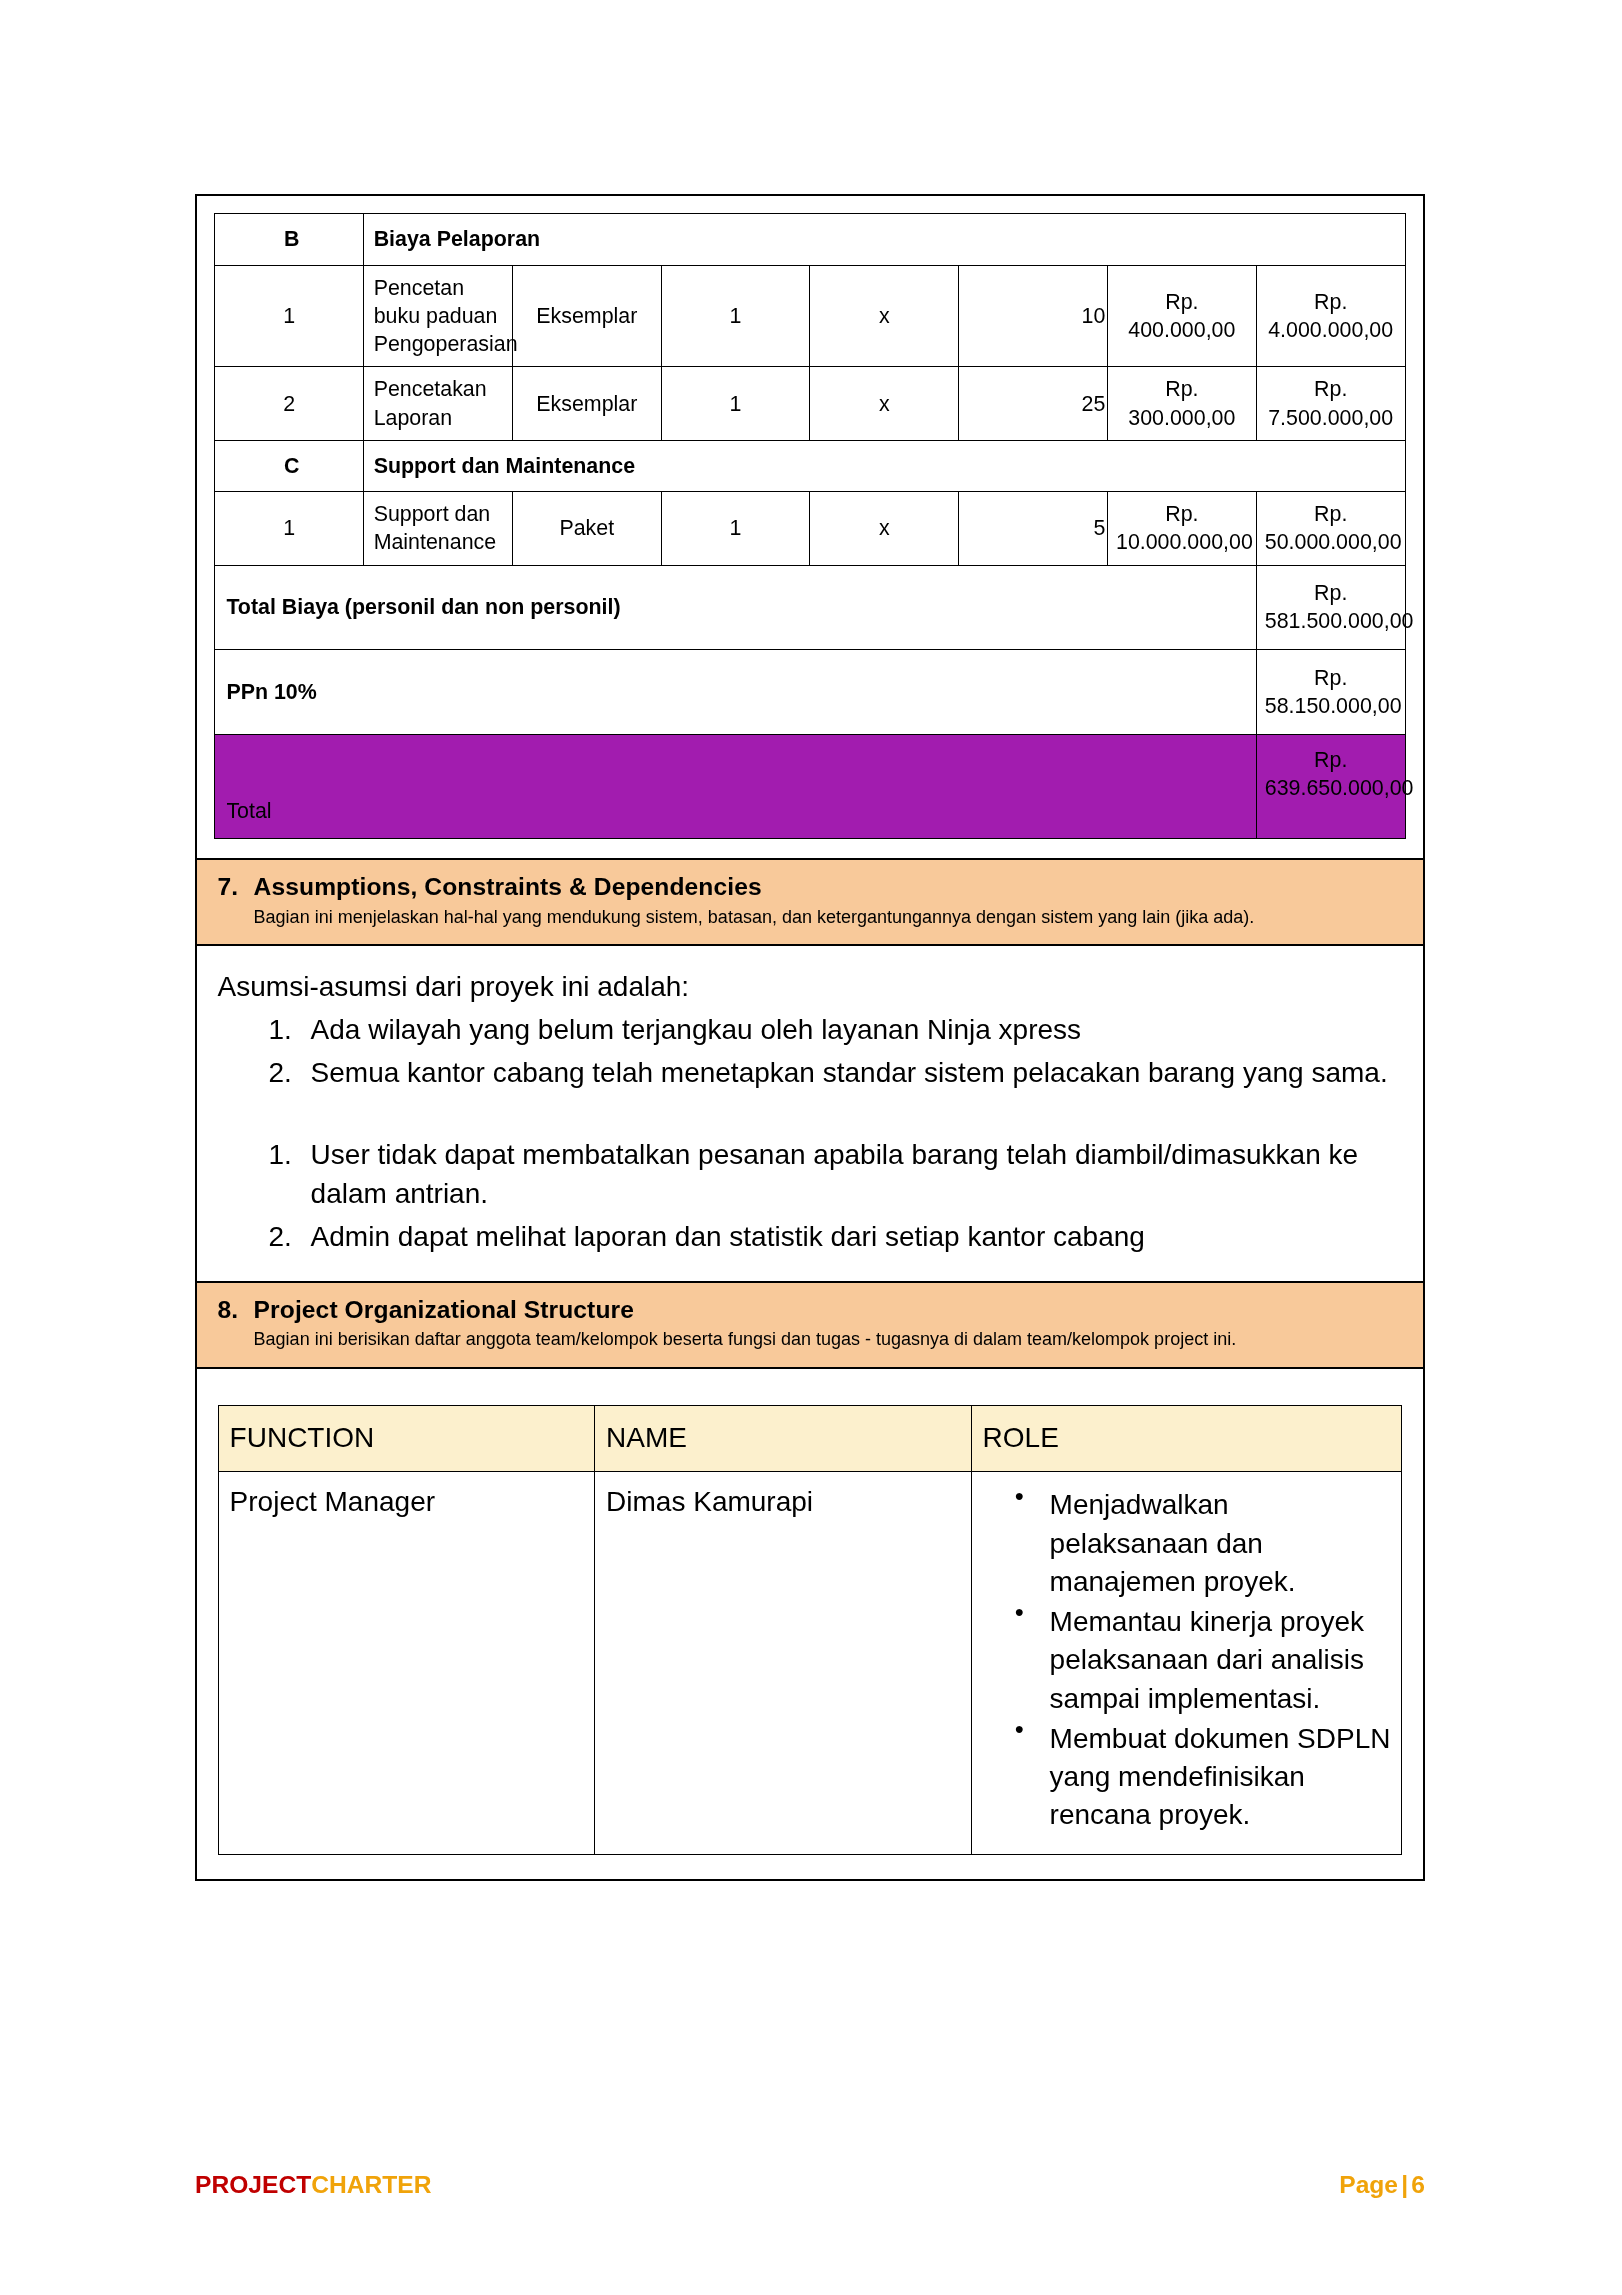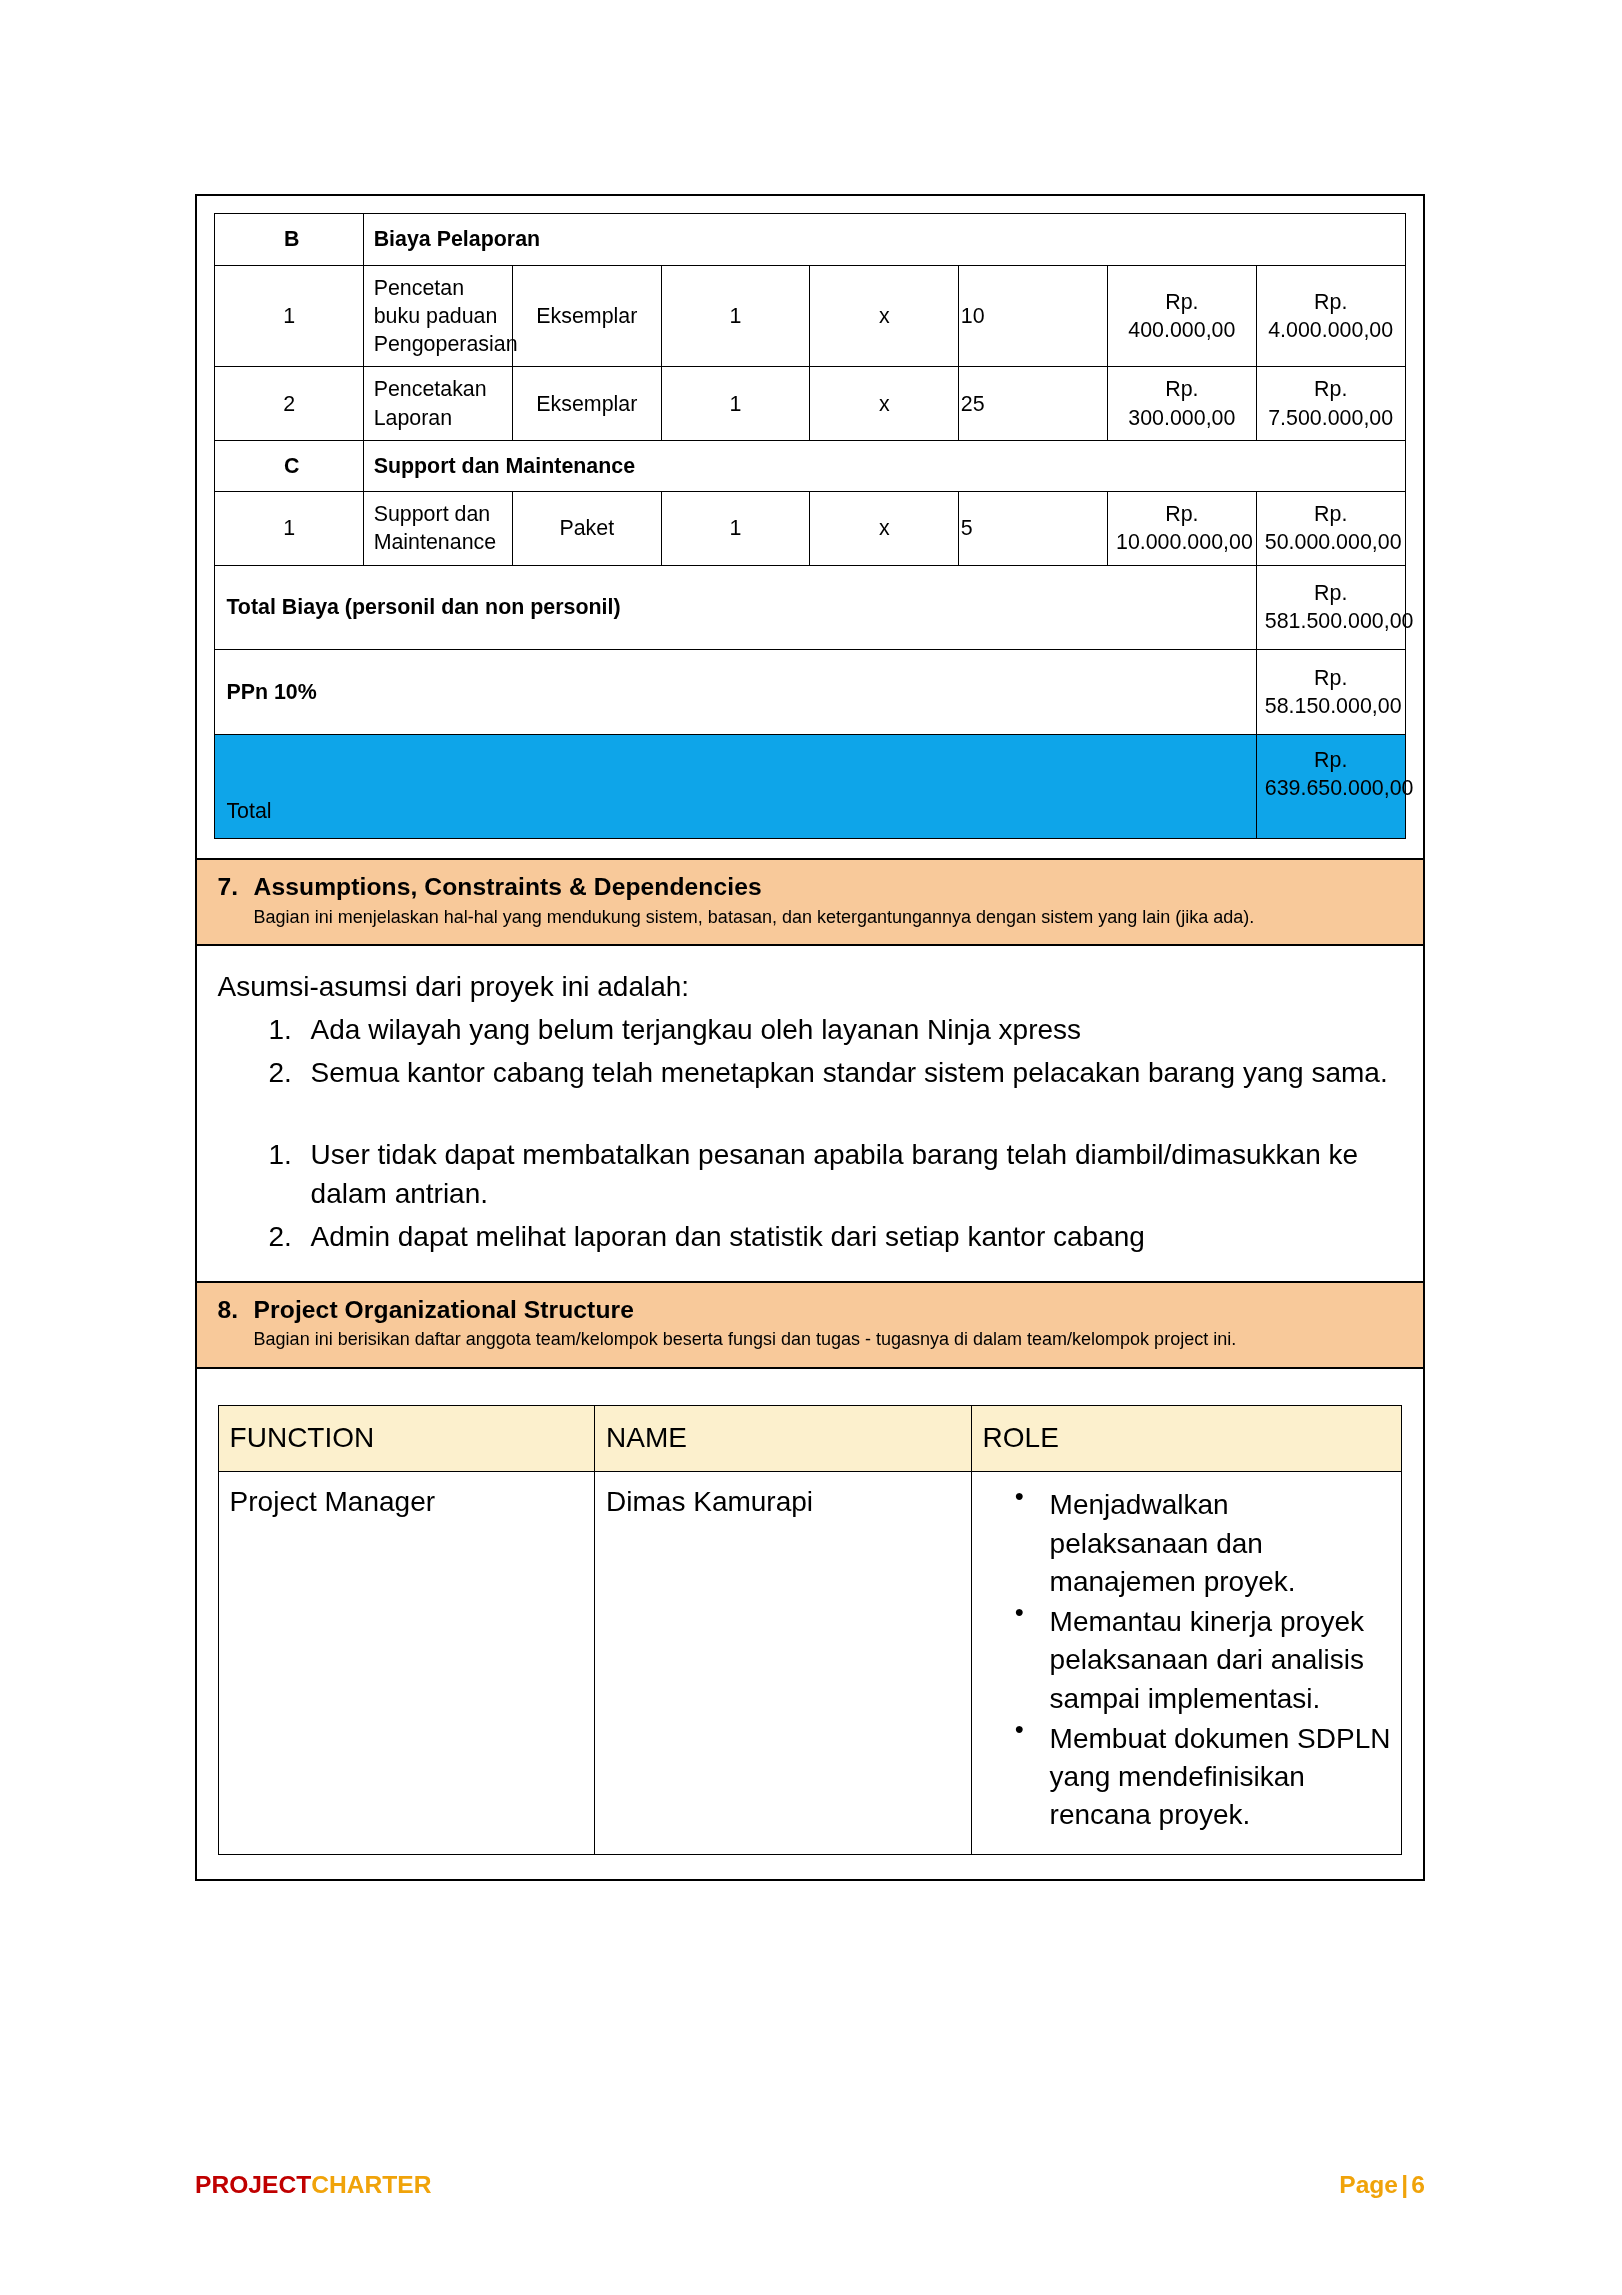--- a/index.html
+++ b/index.html
@@ -46,21 +46,21 @@
   }
   .cost-table td {
     font-size: 21.4px;
     line-height: 1.32;
   }
   .c-idx      { width: 49px;  text-align: center; padding: 6.3px 1.6px; }
   .c-desc     { width: 277px; padding: 8px 8px 8px 9.5px; }
   .c-unit     { width: 139px; text-align: center; padding: 6.3px 3.2px; }
   .c-one      { width: 30px;  text-align: center; padding: 6.3px 1.6px; }
   .c-x        { width: 35px;  text-align: center; padding: 6.3px 1.6px; }
-  .c-qty      { width: 32px;  text-align: left; padding: 6.3px 1.6px;
+  .c-qty      { width: 32px;  text-align: right; padding: 6.3px 1.6px;
                 word-break: break-all; line-height: 1.22; }
   .c-rate     { width: 293px; text-align: center; padding: 6.3px 8px; }
   .c-amount   { text-align: center; padding: 1px 8px; }
 
   .group-row td {
     font-weight: bold;
     font-size: 21.4px;
     padding: 11px 4.8px 11px 9.5px;
   }
   .group-letter { text-align: center; padding-left: 0; padding-right: 0; }
@@ -69,21 +69,21 @@
     font-weight: bold;
     font-size: 21.4px;
     padding: 13.5px 4.8px 13.5px 11px;
   }
   .sum-value {
     text-align: center;
     font-size: 21.4px;
     padding: 13.5px 8px;
   }
   .total-row td {
-    background: #0ea5e9;
+    background: #a21caf;
   }
   .total-row .sum-label {
     font-weight: normal;
     vertical-align: bottom;
     padding-bottom: 12.7px;
     padding-top: 46px;
   }
   .total-row .sum-value {
     vertical-align: top;
     padding-top: 11px;

